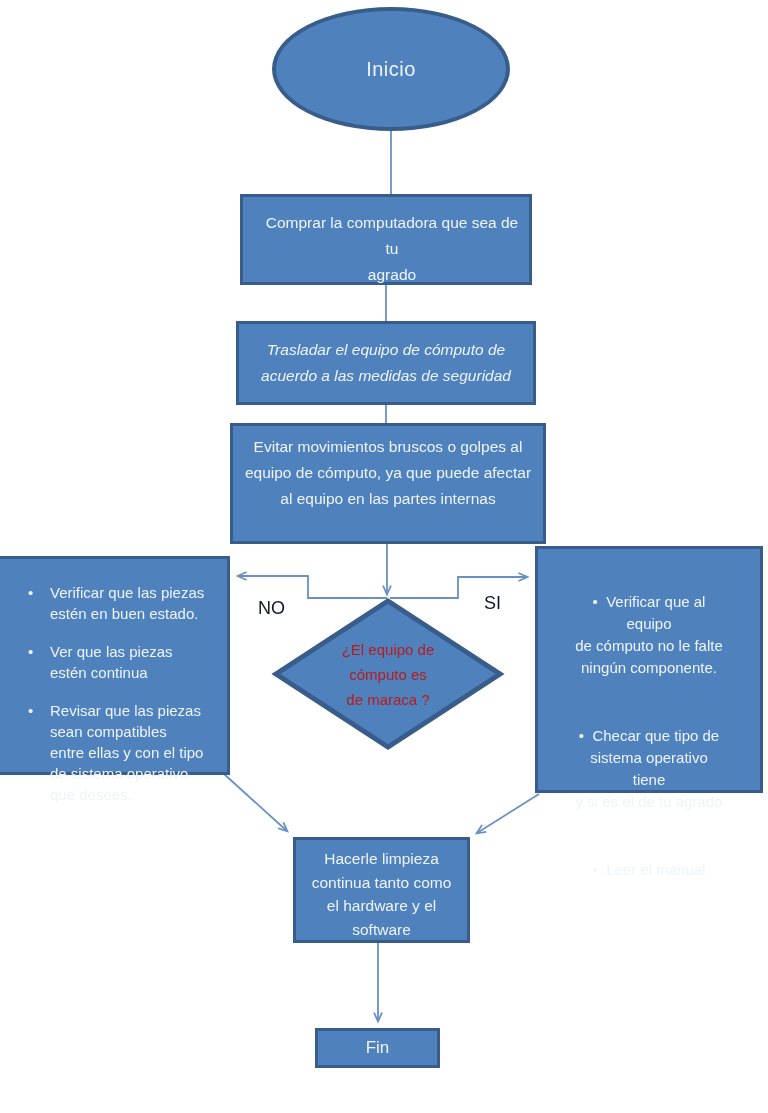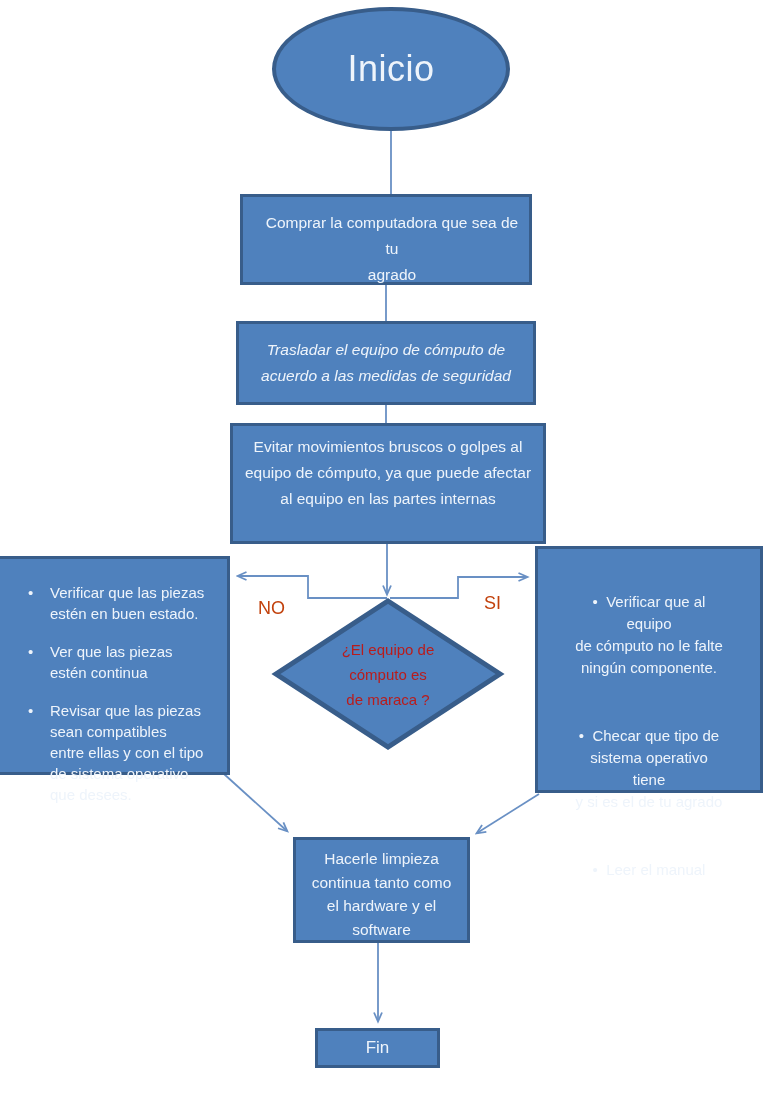--- a/index.html
+++ b/index.html
@@ -8,41 +8,41 @@
     font-family:"Liberation Sans",sans-serif;overflow:hidden;
   }
   .node{
     position:absolute;box-sizing:border-box;
     background:#4f81bd;border:3px solid #385d8a;color:#eef4fb;
     text-align:center;white-space:pre-line;
   }
   .ellipse{
     left:272px;top:7px;width:238px;height:124px;border-radius:50%;
     border-width:4px;display:flex;align-items:center;justify-content:center;
-    font-size:36px;letter-spacing:.5px;
+    font-size:20px;letter-spacing:.5px;
   }
   .rect{font-size:15.5px;line-height:26px;}
   .box-buy{left:240px;top:194px;width:292px;height:91px;padding:13px 8px 0 20px;}
   .box-transport{left:236px;top:321px;width:300px;height:84px;padding:13px 8px 8px 8px;font-style:italic;}
   .box-avoid{left:230px;top:423px;width:316px;height:121px;padding:8px 8px 0 8px;}
   .box-maintenance{left:293px;top:837px;width:177px;height:106px;padding:7px 10px 0 10px;line-height:23.5px;}
   .box-end{left:315px;top:1028px;width:125px;height:40px;display:flex;align-items:center;justify-content:center;font-size:17px;}
   .list-box{font-size:15px;text-align:left;}
   .box-no-list{left:-5px;top:556px;width:235px;height:219px;padding:6px 2px 0 24px;}
   .box-si-list{left:535px;top:546px;width:228px;height:247px;padding:8px 24px 0 24px;text-align:center;line-height:22px;}
   .list-item{position:relative;padding-left:28px;line-height:21px;margin:0;}
   .list-item::before{content:"\2022";position:absolute;left:6px;top:0;}
   .c-item{margin:12px;}
   .c-item .bullet{display:inline;}
   .diamond-label{
     position:absolute;left:301px;top:637px;width:174px;color:#b91c1c;
     font-size:15px;line-height:25px;text-align:center;white-space:pre-line;
   }
   .branch-label{
-    position:absolute;color:#c2410c;font-size:18px;
+    position:absolute;color:#0f172a;font-size:18px;
   }
   .label-no{left:258px;top:598px;}
   .label-si{left:484px;top:593px;}
   svg.connectors{position:absolute;left:0;top:0;width:768px;height:1113px;}
 </style>
 </head>
 <body>
 
 <div class="canvas">
 

